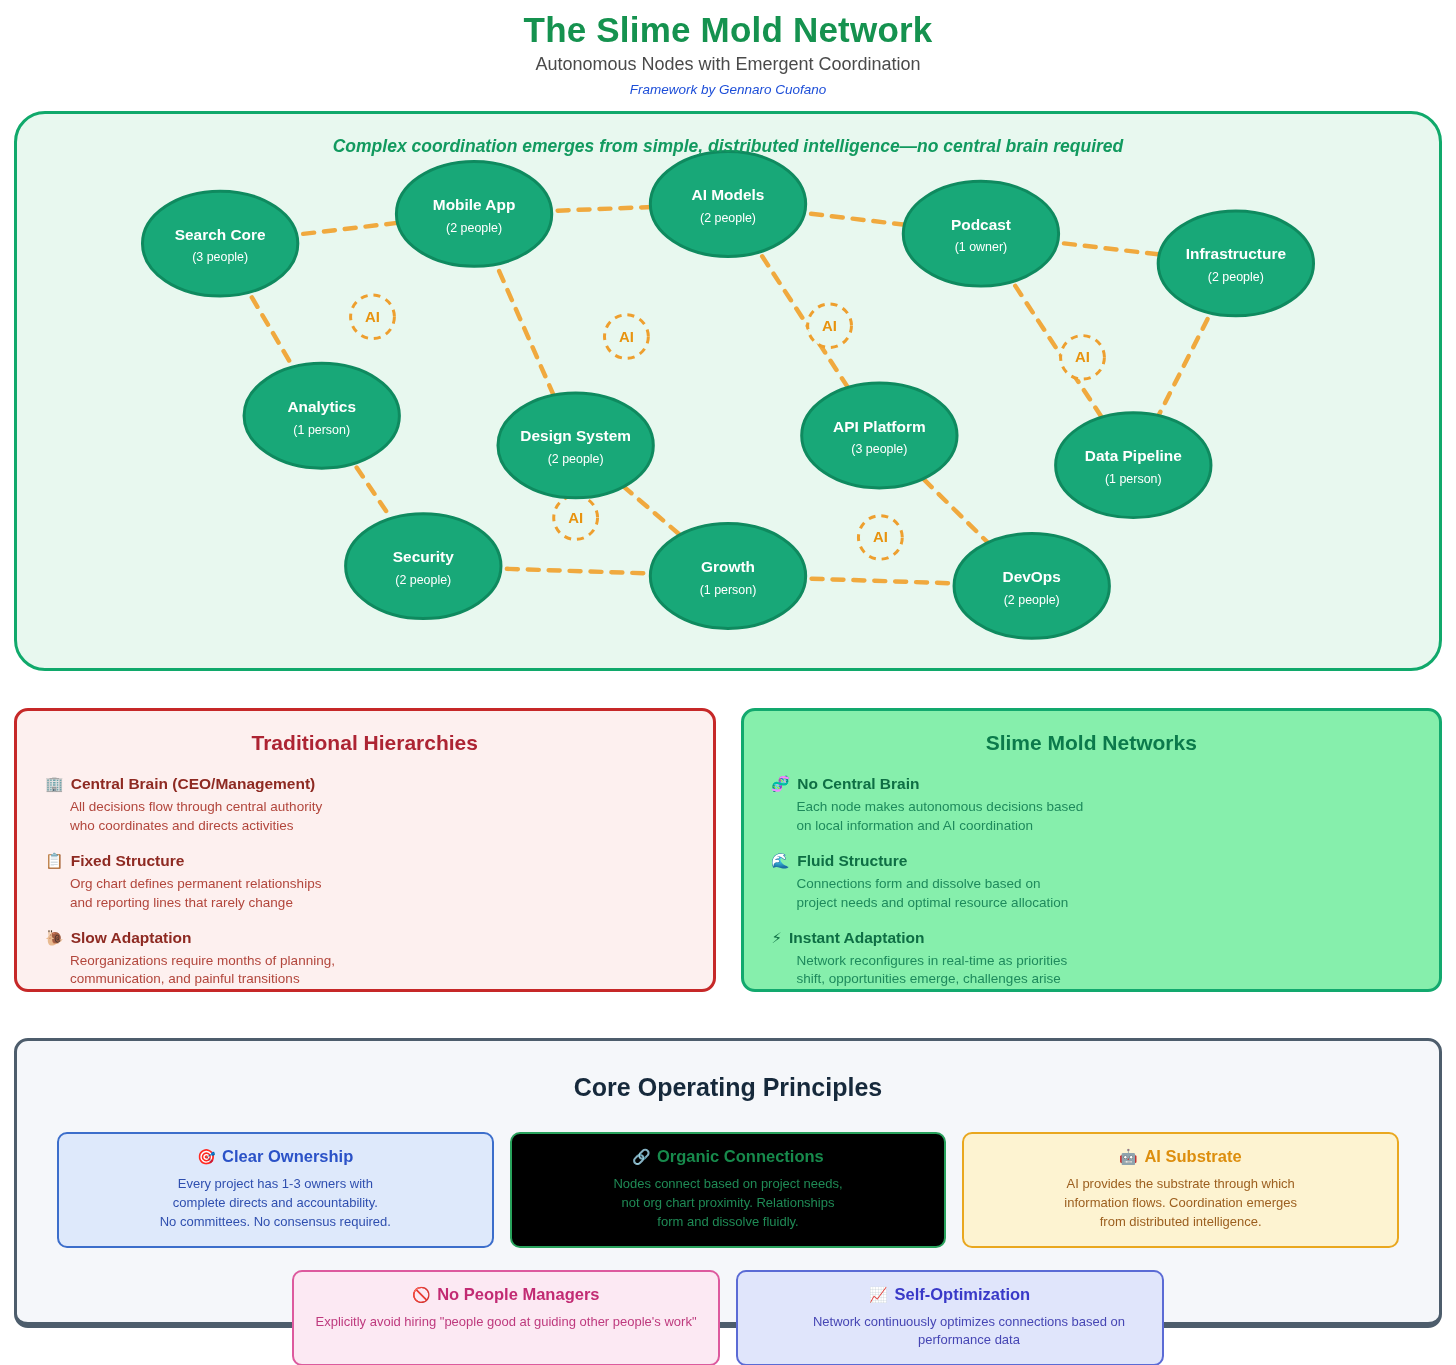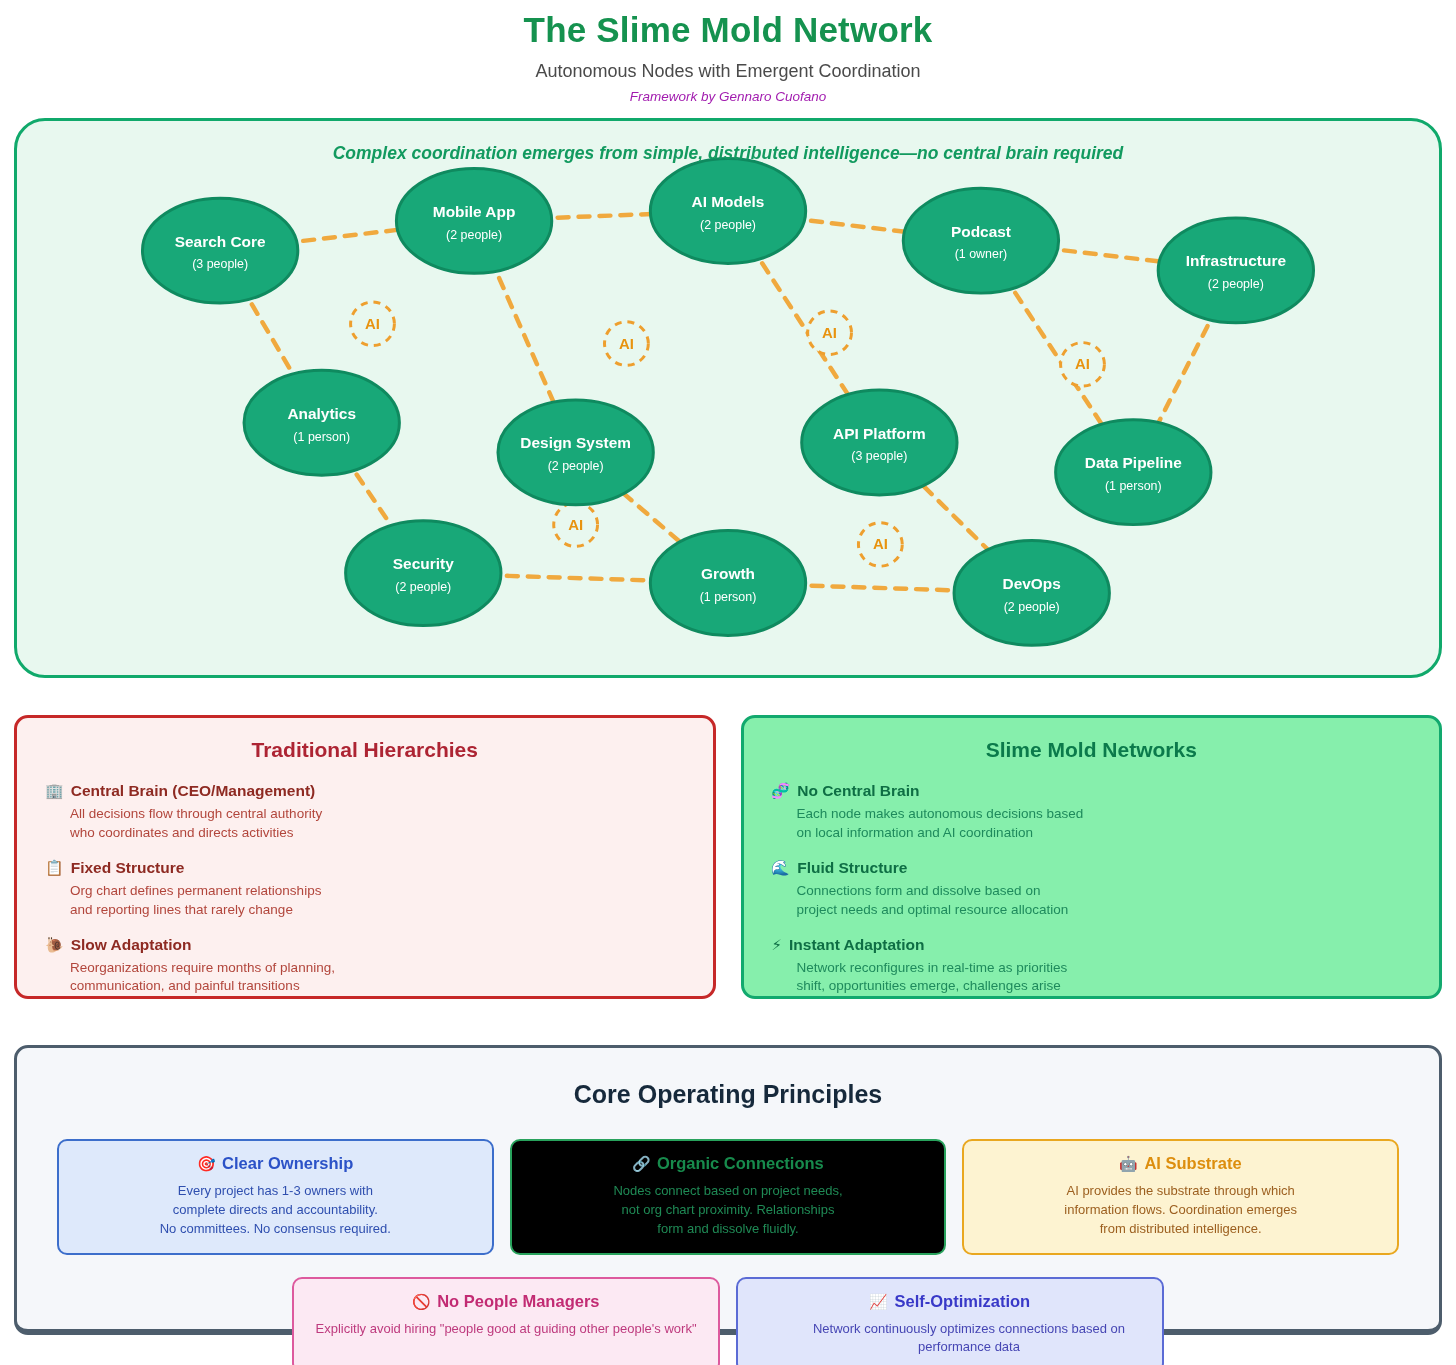--- a/index.html
+++ b/index.html
@@ -2,22 +2,22 @@
 <html><head>
 <meta charset="utf-8">
 <style>
   * { box-sizing: border-box; margin: 0; padding: 0; }
   html, body { width: 1456px; background: #ffffff; font-family: "Liberation Sans", "DejaVu Sans", sans-serif; }
   body { height: 1365px; overflow: hidden; }
 
   
   .header { text-align: center; padding-top: 10px; }
   .main-title { font-size: 35px; font-weight: bold; color: #15924F; letter-spacing: 0.2px; }
-  .subtitle { font-size: 18px; color: #4A4A4A; margin-top: 11px; }
-  .attribution { font-size: 13.5px; font-style: italic; color: #a21caf; margin-top: 7px; }
+  .subtitle { font-size: 18px; color: #4A4A4A; margin-top: 4px; }
+  .attribution { font-size: 13.5px; font-style: italic; color: #1d4ed8; margin-top: 7px; }
 
   
   .network-panel {
     position: relative; margin: 14px 14px 0 14px; height: 560px;
     background: #E8F8EF; border: 3px solid #10A96B; border-radius: 31px;
   }
   .network-tagline {
     position: absolute; top: 22px; left: 0; width: 100%; text-align: center;
     font-size: 17.5px; font-style: italic; font-weight: 600; color: #129A5F; z-index: 2;
   }

